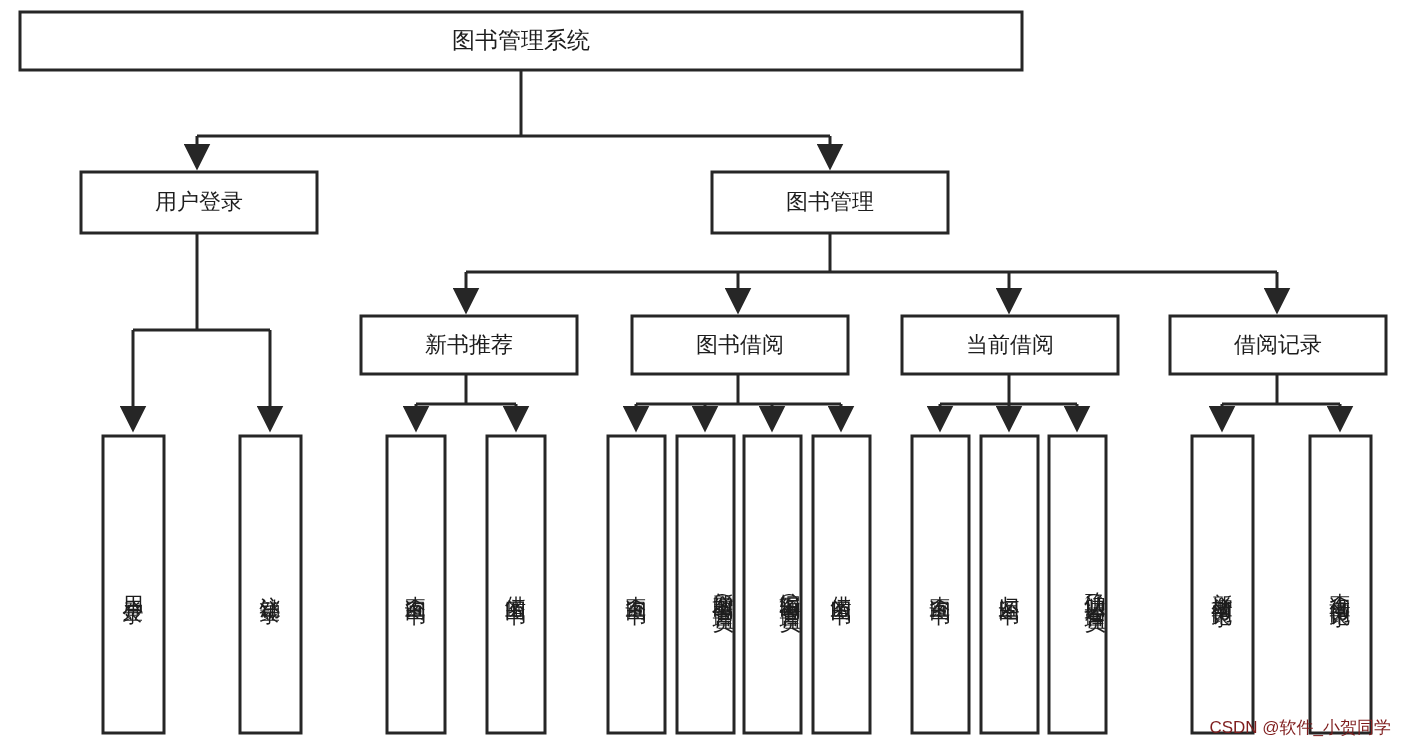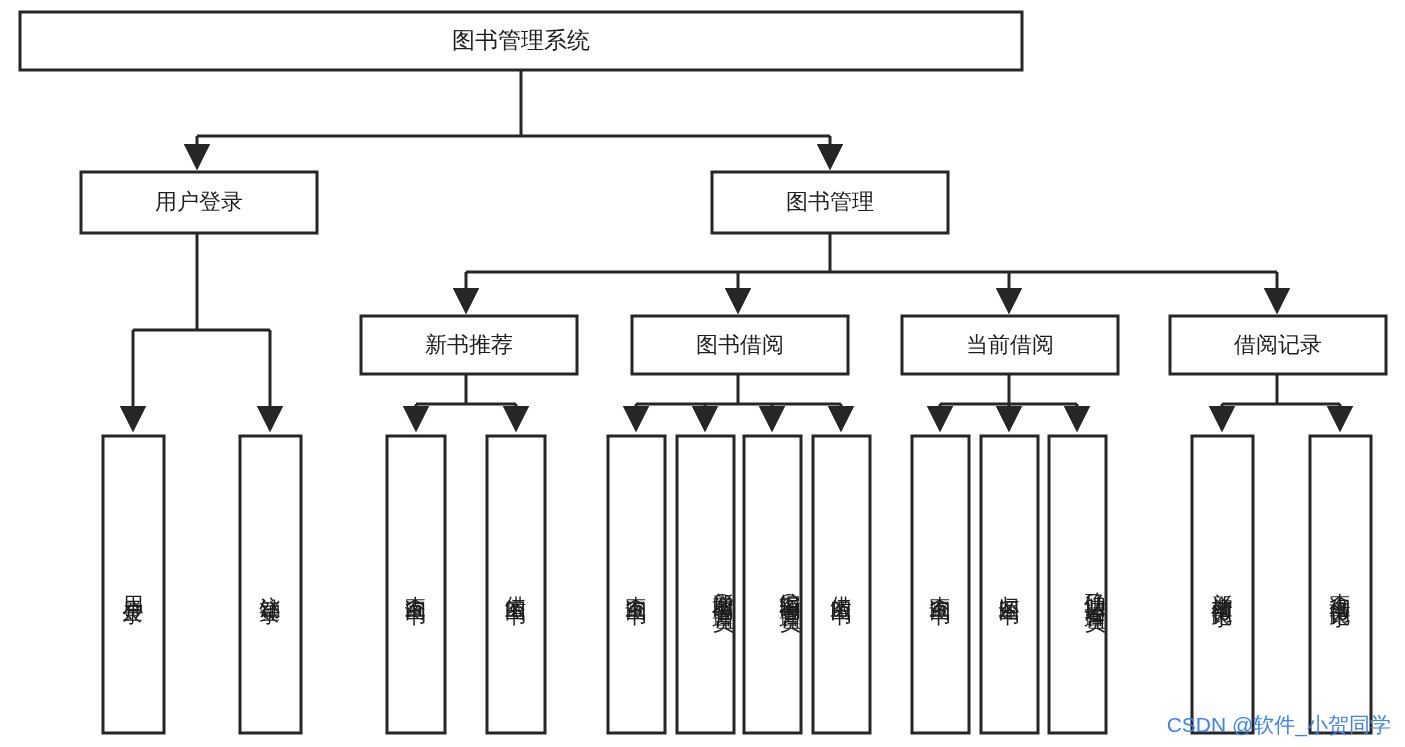--- a/index.html
+++ b/index.html
@@ -29,22 +29,22 @@
     letter-spacing:3px;
     font-size:21px;
     line-height:1;
     color:#1d1d1d;
     font-family:"Liberation Sans","DejaVu Sans",sans-serif;
     pointer-events:none;
     user-select:none;
   }
   .watermark{
     position:absolute;
-    color:#3b82f6;
-    font-size:21px;
+    color:#7f1d1d;
+    font-size:17px;
     font-family:"Liberation Sans","DejaVu Sans",sans-serif;
     white-space:nowrap;
     user-select:none;
   }
 </style>
 </head>
 <body>
 
 <svg id="diagram" viewBox="0 0 1405 747">
 

